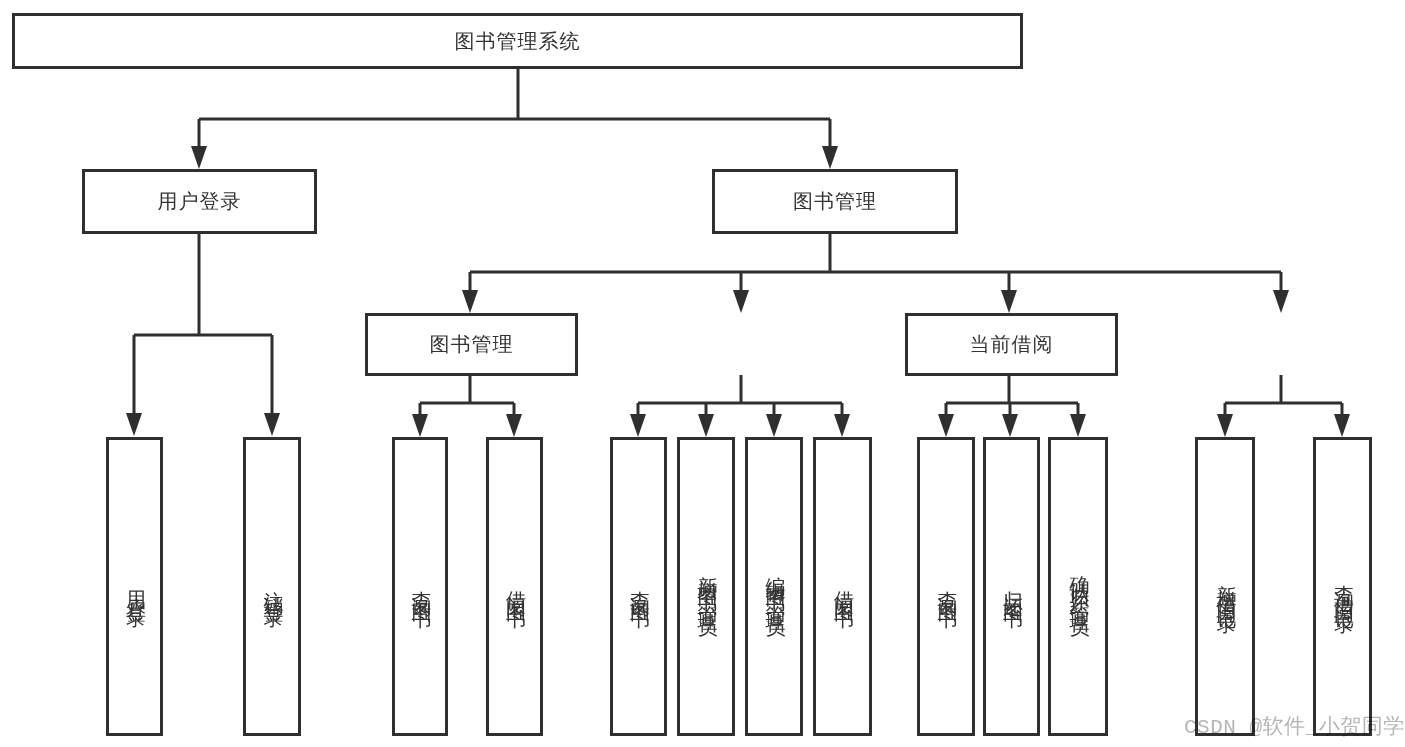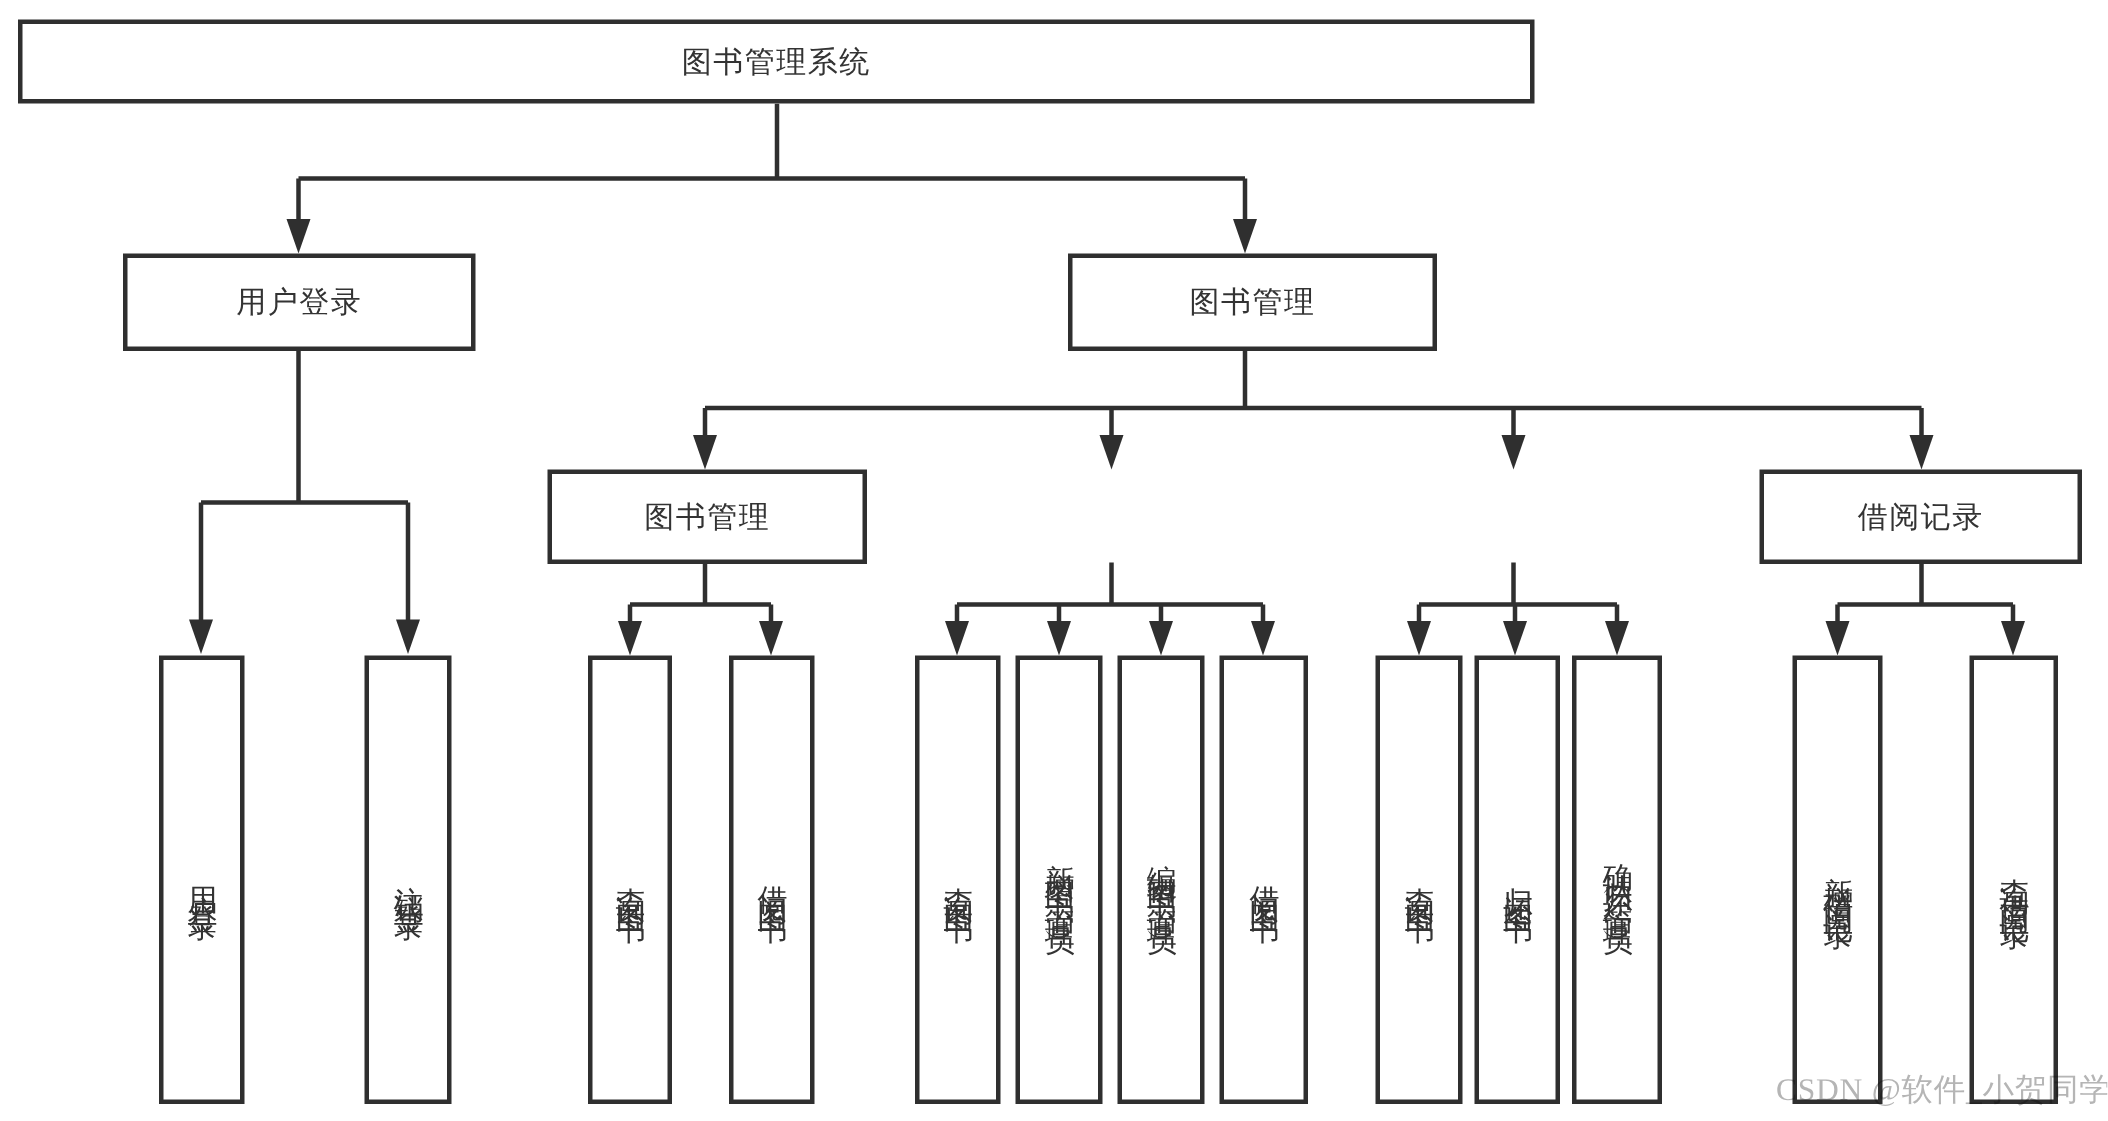--- a/index.html
+++ b/index.html
@@ -2,21 +2,21 @@
 <html><head>
 <meta charset="utf-8">
 <style>
   html, body { margin: 0; padding: 0; background: #ffffff; }
   .canvas {
     position: relative;
     width: 1405px;
     height: 747px;
     background: #ffffff;
     overflow: hidden;
-    font-family: Liberation Serif, serif;
+    font-family: Liberation Mono, monospace;
   }
   .wires {
     position: absolute;
     left: 0; top: 0;
     width: 1405px; height: 747px;
     pointer-events: none;
   }
   .node {
     position: absolute;
     box-sizing: border-box;
@@ -108,22 +108,22 @@
   <div class="node" style="left:82px; top:169px; width:235px; height:65px;">
     <span class="hlabel">用户登录</span>
   </div>
   <div class="node" style="left:712px; top:169px; width:246px; height:65px;">
     <span class="hlabel">图书管理</span>
   </div>
 
   <div class="node" style="left:365px; top:313px; width:213px; height:63px;">
     <span class="hlabel">图书管理</span>
   </div>
-  <div class="node" style="left:1173px; top:313px; width:215px; height:63px;">
-    <span class="hlabel">借阅记录</span>
+  <div class="node" style="left:905px; top:313px; width:213px; height:63px;">
+    <span class="hlabel">当前借阅</span>
   </div>
 
   <div class="node" style="left:106px; top:437px; width:57px; height:299px;">
     <span class="vlabel">用户登录</span>
   </div>
   <div class="node" style="left:243px; top:437px; width:58px; height:299px;">
     <span class="vlabel">注销登录</span>
   </div>
 
   <div class="node" style="left:392px; top:437px; width:56px; height:299px;">

